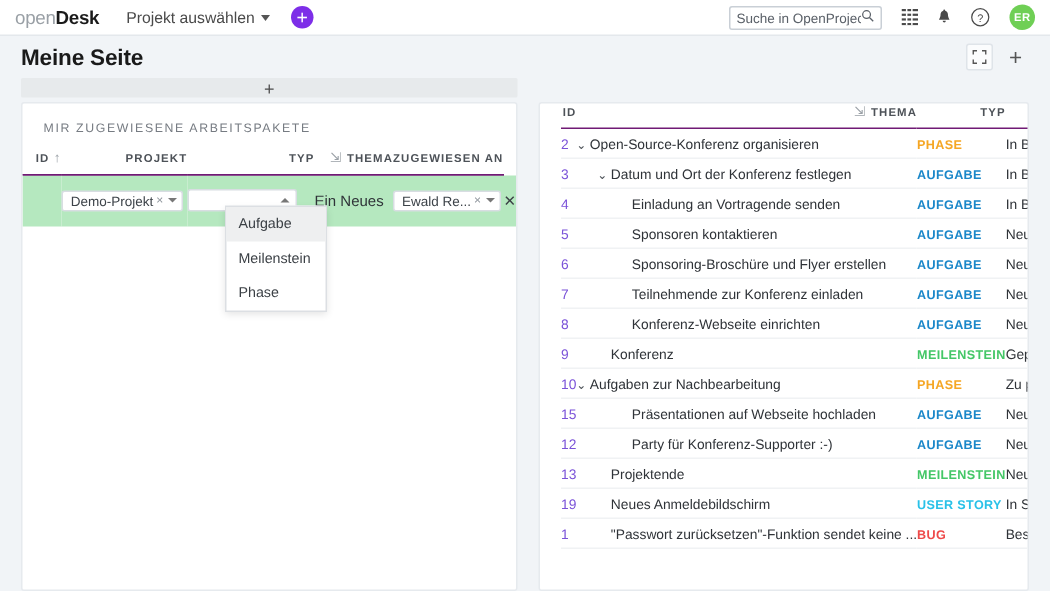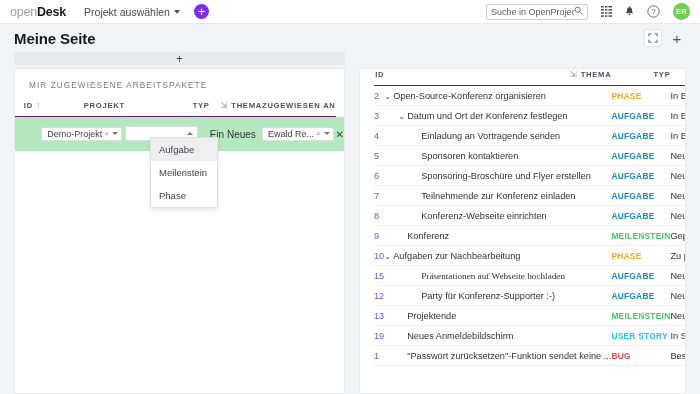--- a/index.html
+++ b/index.html
@@ -508,21 +508,21 @@
                 <td class="c-status"><span>Geplant</span></td>
               </tr>
               <tr>
                 <td class="c-id"><a>10</a></td>
                 <td class="c-thema" style="padding-left: 0px;"><span class="chev">⌄</span><span>Aufgaben zur Nachbearbeitung</span></td>
                 <td class="c-typ"><span class="typ t-phase">PHASE</span></td>
                 <td class="c-status"><span>Zu planen</span></td>
               </tr>
               <tr>
                 <td class="c-id"><a>15</a></td>
-                <td class="c-thema" style="padding-left: 28px; font-family: Liberation Serif, serif;"><span class="chev"></span><span>Präsentationen auf Webseite hochladen</span></td>
+                <td class="c-thema" style="padding-left: 28px;"><span class="chev"></span><span>Präsentationen auf Webseite hochladen</span></td>
                 <td class="c-typ"><span class="typ t-aufgabe">AUFGABE</span></td>
                 <td class="c-status"><span>Neu</span></td>
               </tr>
               <tr>
                 <td class="c-id"><a>12</a></td>
                 <td class="c-thema" style="padding-left: 28px;"><span class="chev"></span><span>Party für Konferenz-Supporter :-)</span></td>
                 <td class="c-typ"><span class="typ t-aufgabe">AUFGABE</span></td>
                 <td class="c-status"><span>Neu</span></td>
               </tr>
               <tr>

